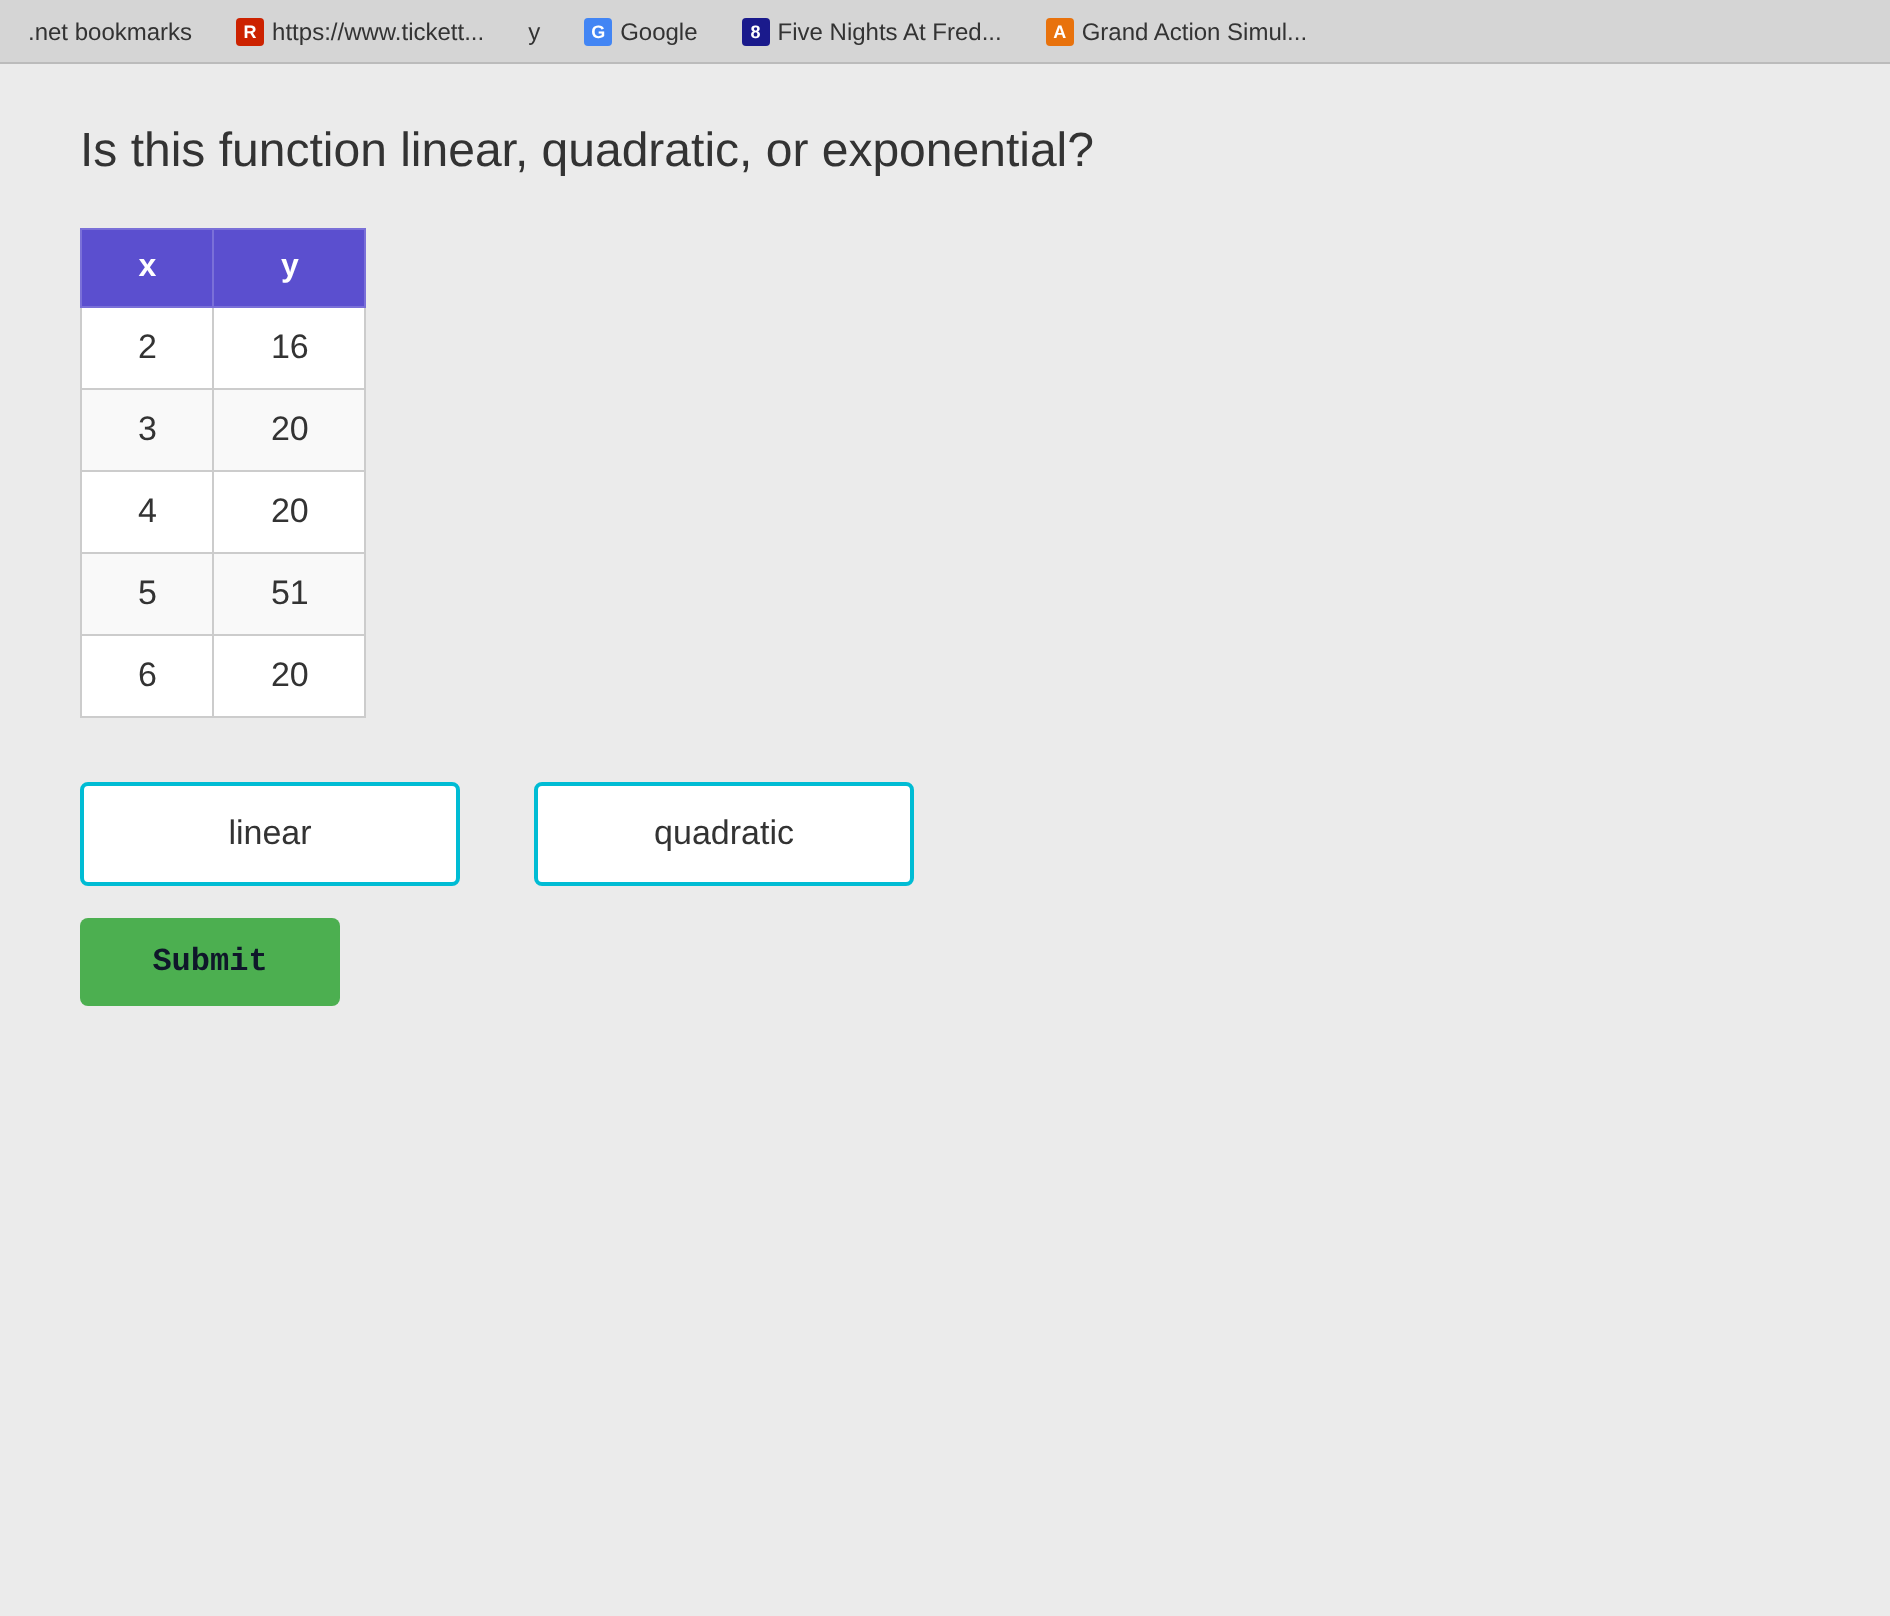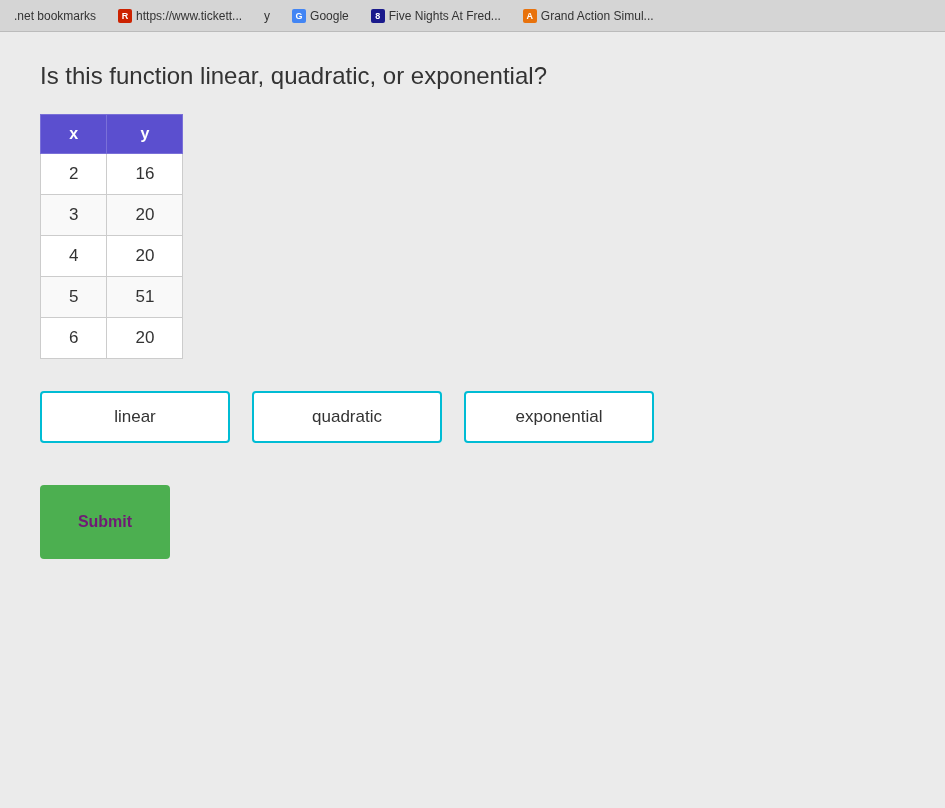--- a/index.html
+++ b/index.html
@@ -97,48 +97,49 @@
       background: white;
     }
 
     .data-table tr:nth-child(even) td {
       background: #f9f9f9;
     }
 
     
     .answer-buttons {
       display: flex;
-      gap: 22px;
-      margin-bottom: 42px;
+      gap: 37px;
+      margin-bottom: 16px;
     }
 
     .answer-btn {
       border: 2px solid #00bcd4;
       background: white;
       color: #333;
       font-size: 17px;
       padding: 14px 0;
       cursor: pointer;
       border-radius: 4px;
       min-width: 190px;
       text-align: center;
       transition: background 0.15s;
     }
 
     
     .submit-btn {
       background-color: #4caf50;
-      color: #701a75;
+      color: #0f172a;
       border: none;
       font-size: 16px;
       font-weight: 600;
-      padding: 28px 30px;
+      padding: 13px 30px;
       border-radius: 4px;
       cursor: pointer;
       min-width: 130px;
+      font-family: Liberation Mono, monospace;
     }
 
     
     .data-table th:first-child {
       border-right: 1px solid #7a70d8;
     }
   </style>
 </head>
 <body>
 
@@ -198,18 +199,17 @@
         <tr>
           <td>6</td>
           <td>20</td>
         </tr>
       </tbody>
   </table>
 
   <div class="answer-buttons">
     <button class="answer-btn">linear</button>
     <button class="answer-btn">quadratic</button>
-    <button class="answer-btn">exponential</button>
   </div>
 
   <button class="submit-btn">Submit</button>
 
 </div>
 
 </body></html>

